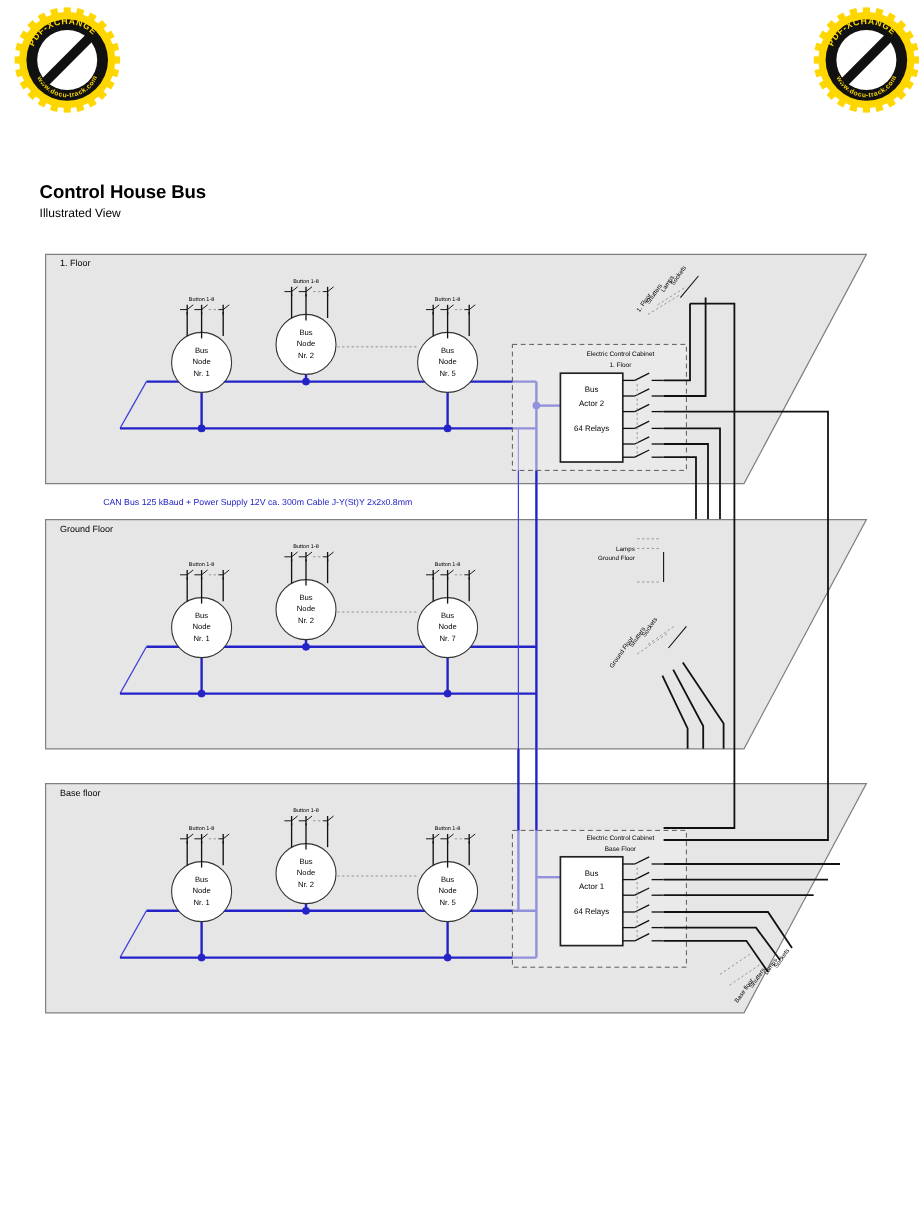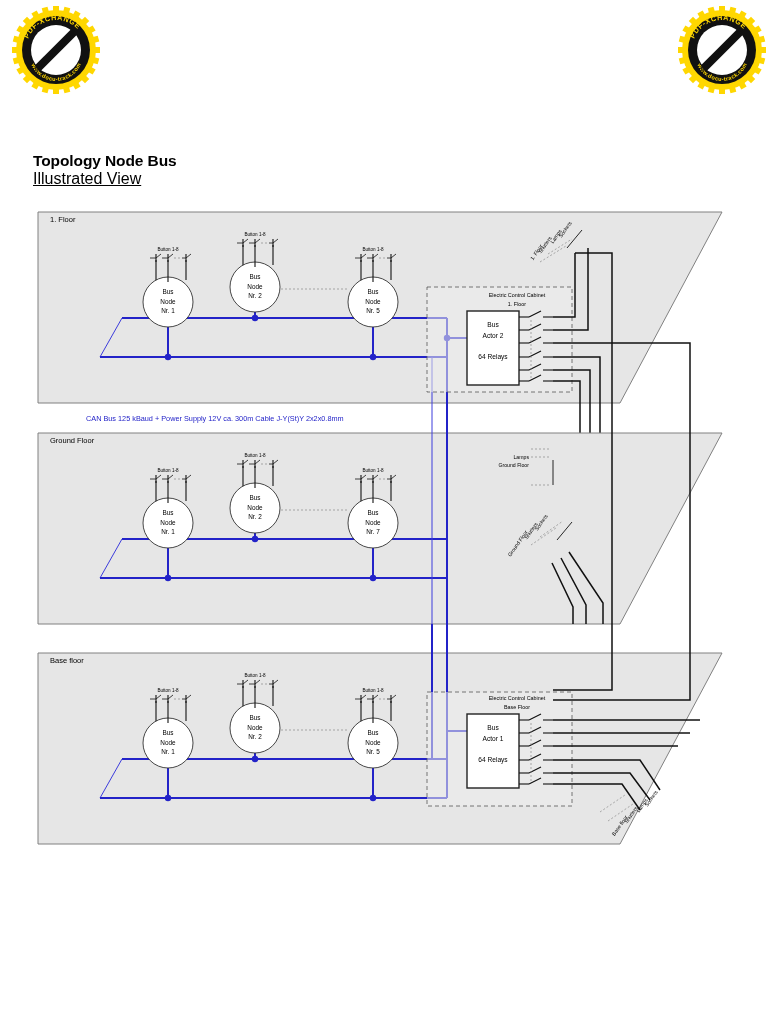--- a/index.html
+++ b/index.html
@@ -37,26 +37,25 @@
   }
   .doc-title {
     font-size: 15.5px;
     font-weight: bold;
     color: #000000;
     letter-spacing: -0.1px;
     margin: 0;
     line-height: 18px;
   }
   .doc-subtitle {
-    font-size: 16px;
+    font-size: 10px;
     font-weight: normal;
     color: #000000;
     margin: 3px 0 0 0;
     line-height: 12px;
-    text-decoration: underline;
   }
 
   
   #diagram {
     position: absolute;
     left: 0;
     top: 0;
   }
   .floor-plane {
     fill: #e6e6e6;
@@ -271,21 +270,21 @@
         </text>
         <text font-family="'Liberation Sans',sans-serif" font-size="5.6" font-weight="bold" fill="#FFD700" letter-spacing="0.4">
           <textPath href="#wmArcBotR" startOffset="13%">www.docu-track.com</textPath>
         </text>
         <text x="44" y="46" font-family="'Liberation Sans',sans-serif" font-size="6.6" font-weight="bold" fill="#111111" text-anchor="middle" transform="rotate(-45 44 44)">Click to buy NOW!</text>
       </g>
     </svg>
   </div>
 
   <div class="title-block">
-    <div class="doc-title">Topology Node Bus</div>
+    <div class="doc-title">Control House Bus</div>
     <div class="doc-subtitle">Illustrated View</div>
   </div>
 
   <div class="can-text" style="left:86px; top:414px;">CAN Bus 125 kBaud + Power Supply 12V ca. 300m Cable J-Y(St)Y 2x2x0.8mm</div>
 
   <svg id="diagram" width="768" height="1024" viewBox="0 0 768 1024">
 
     <defs>
 
       <g id="btnGroup">

